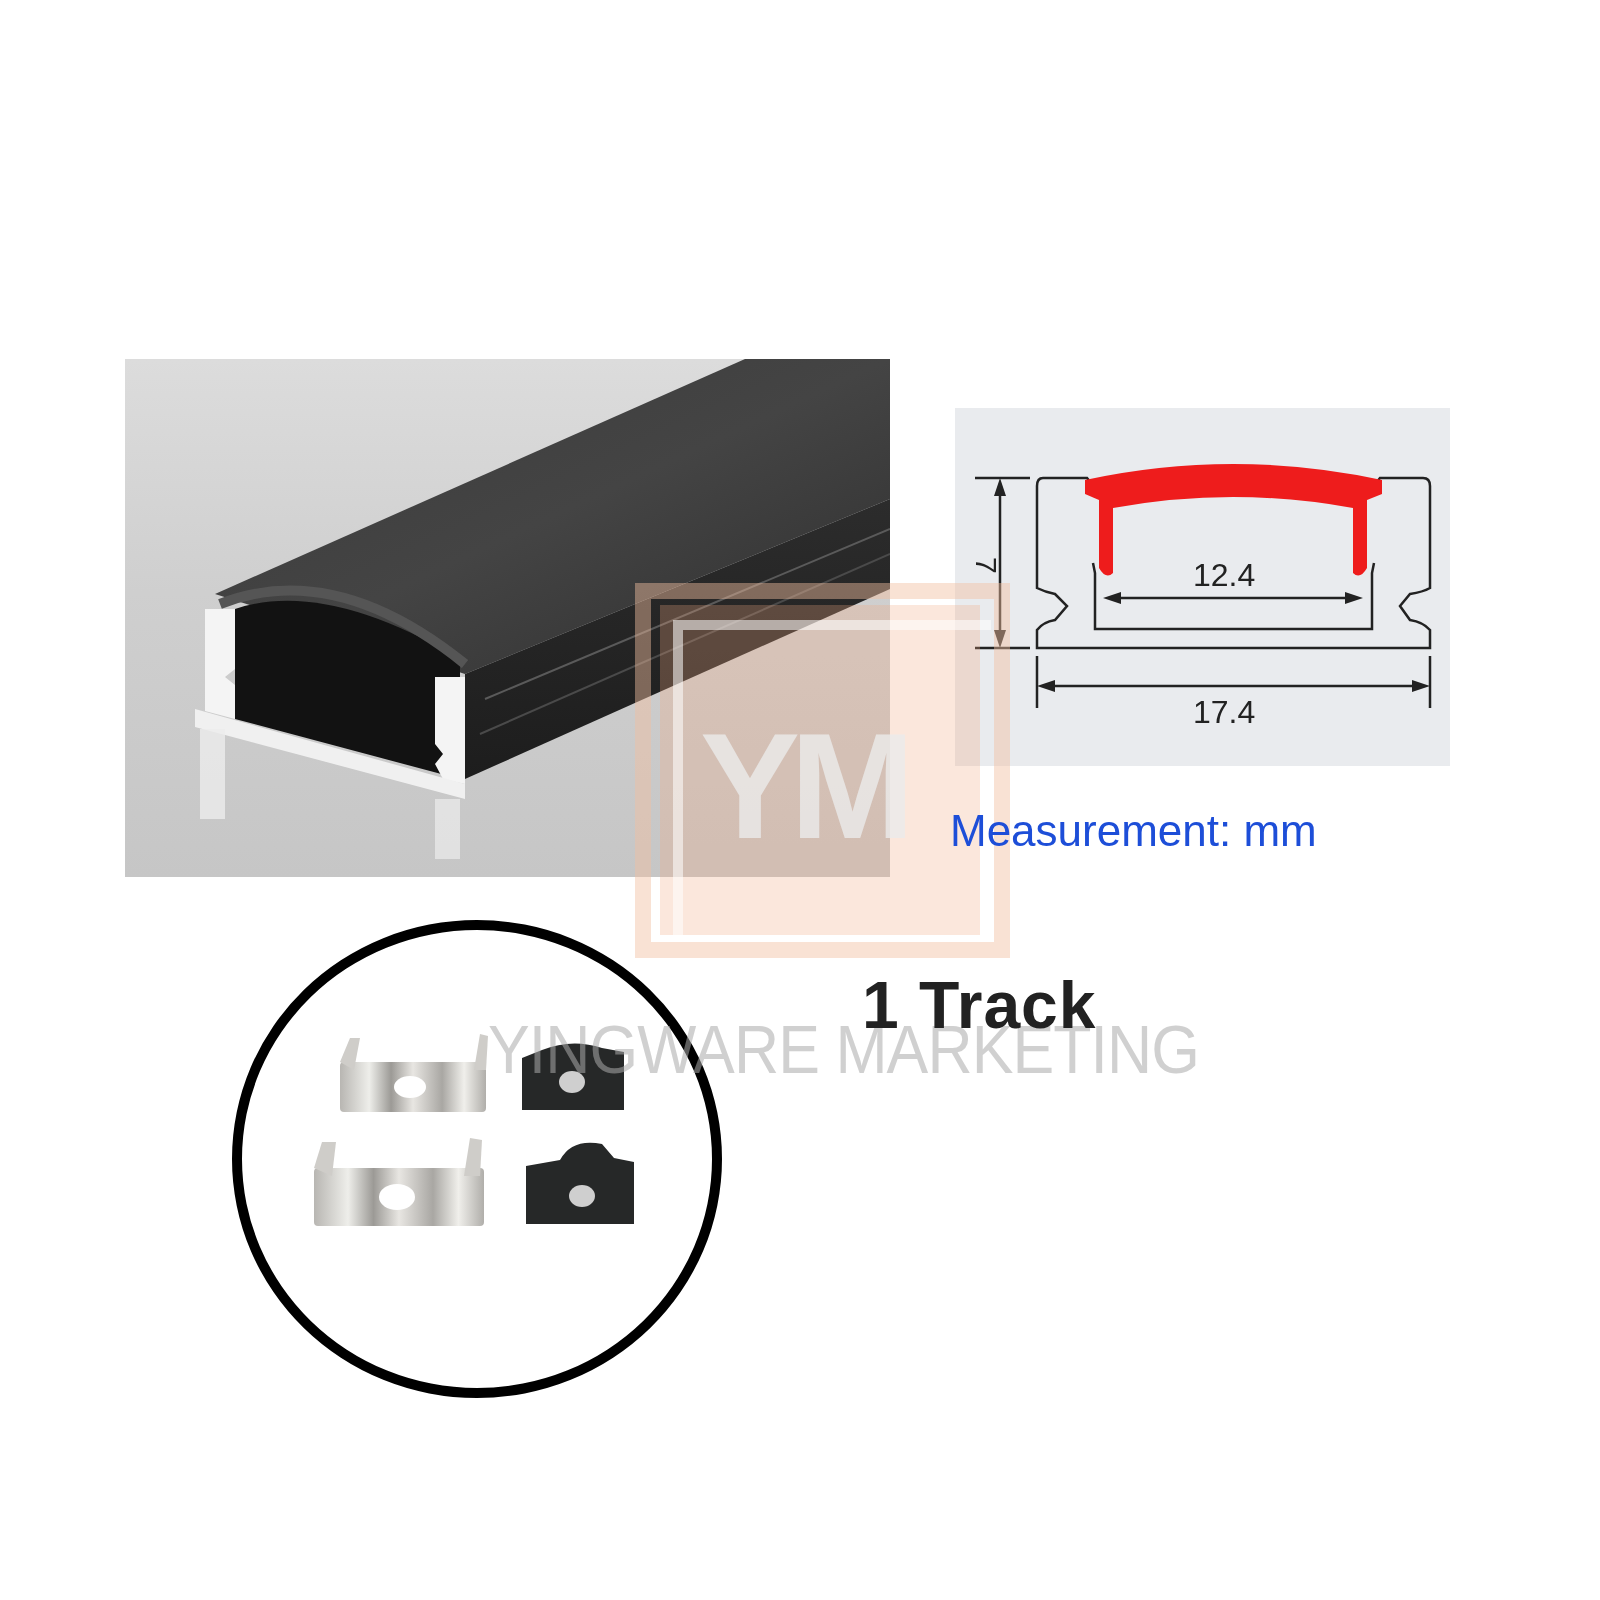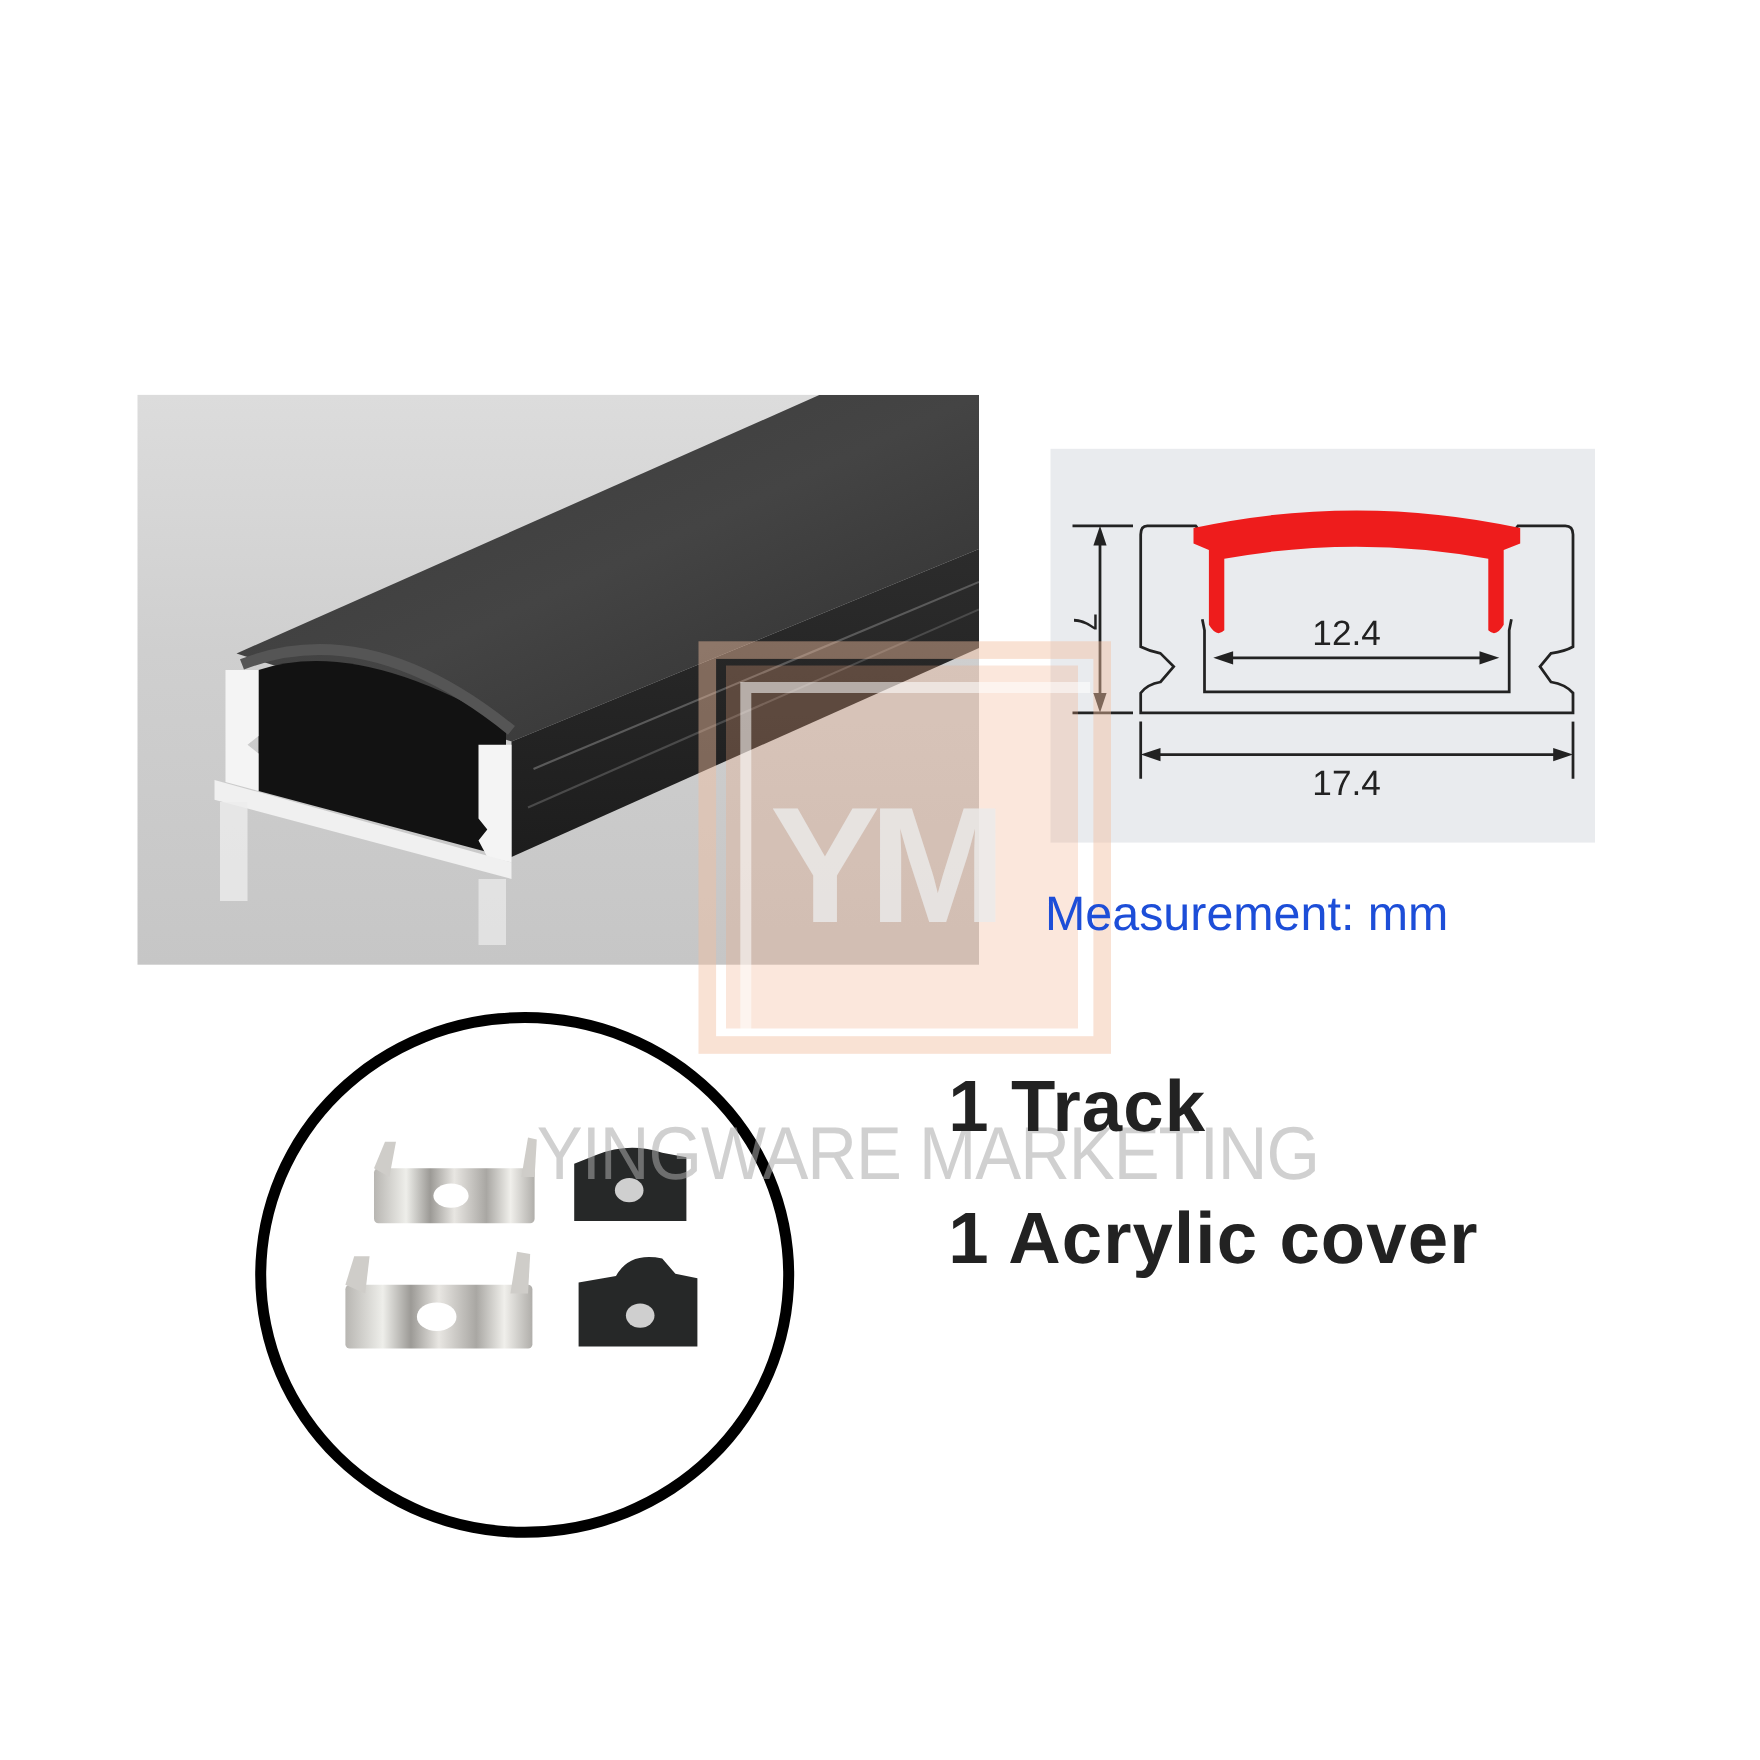--- a/index.html
+++ b/index.html
@@ -170,14 +170,13 @@
       <path d="M284,236 L318,230 Q330,208 360,214 L372,228 L392,232 L392,294 L284,294 Z" fill="#262828"></path>
       <ellipse cx="340" cy="266" rx="13" ry="11" fill="#cfcfcf"></ellipse>
     </g>
   </svg>
 </div>
 
 <div id="wm-text" class="abs">YINGWARE MARKETING</div>
 
 <div id="contents-list" class="abs">
   <div class="contents-item">1 Track</div>
-  <div class="contents-item">1 Acrylic cover</div>
 </div>
 
 </body></html>

